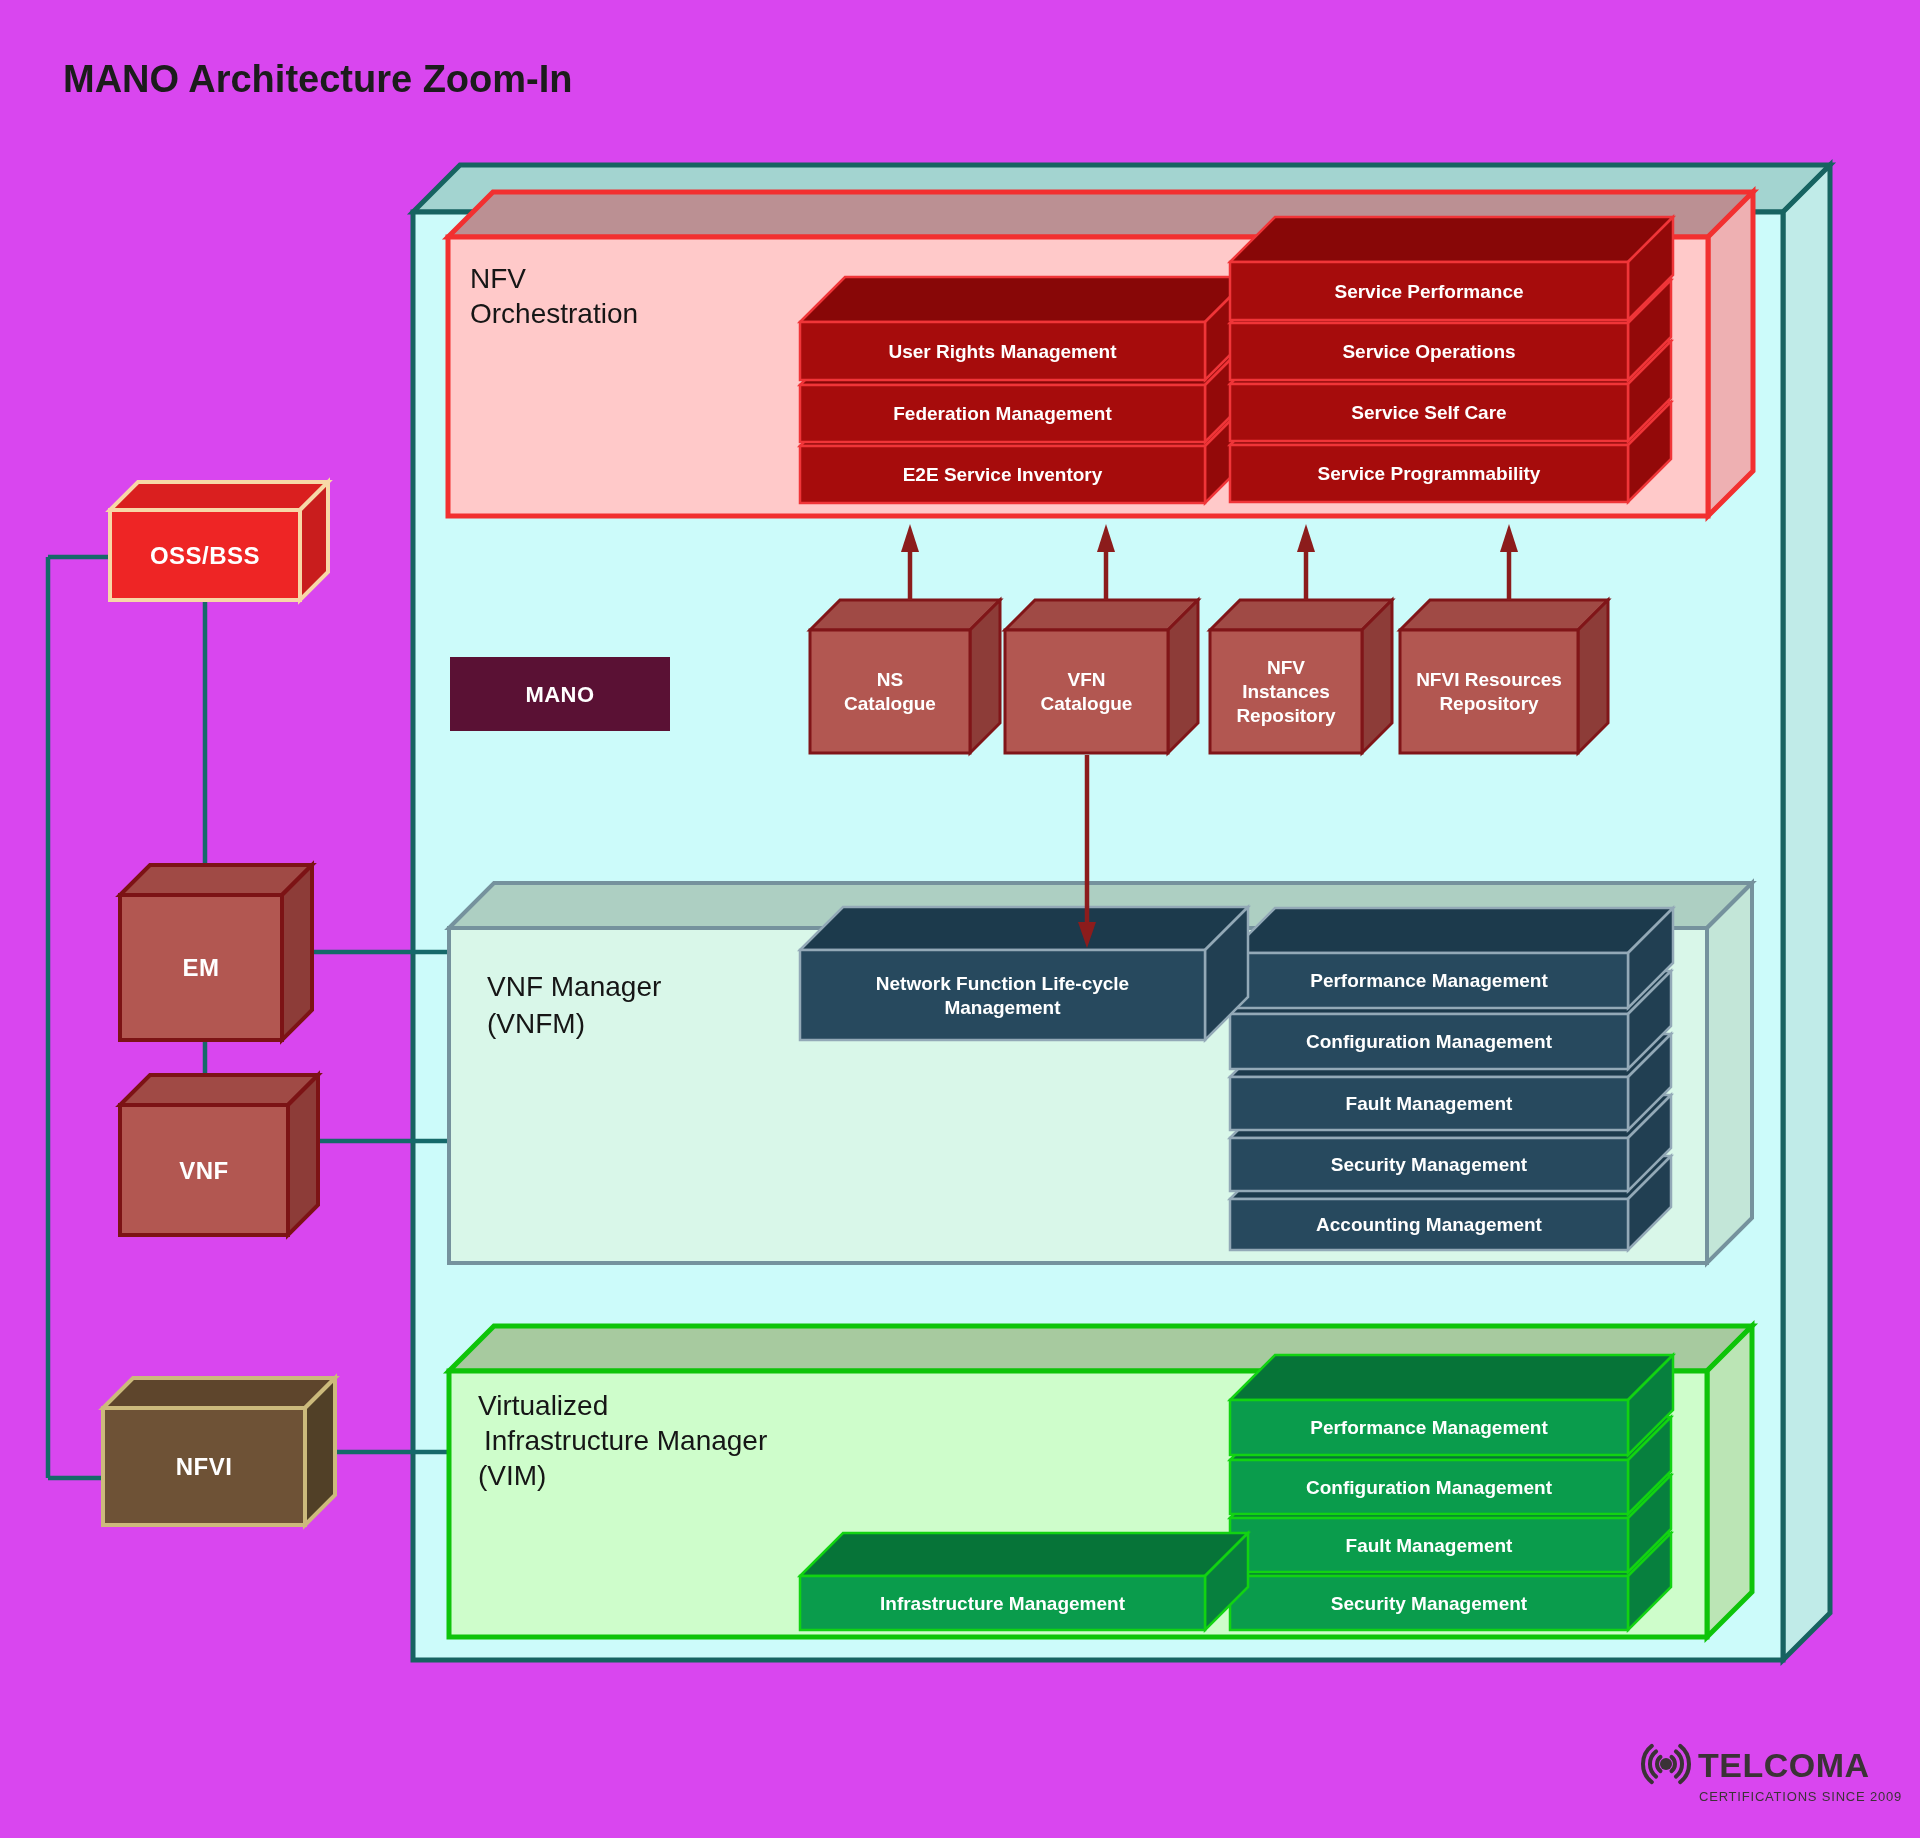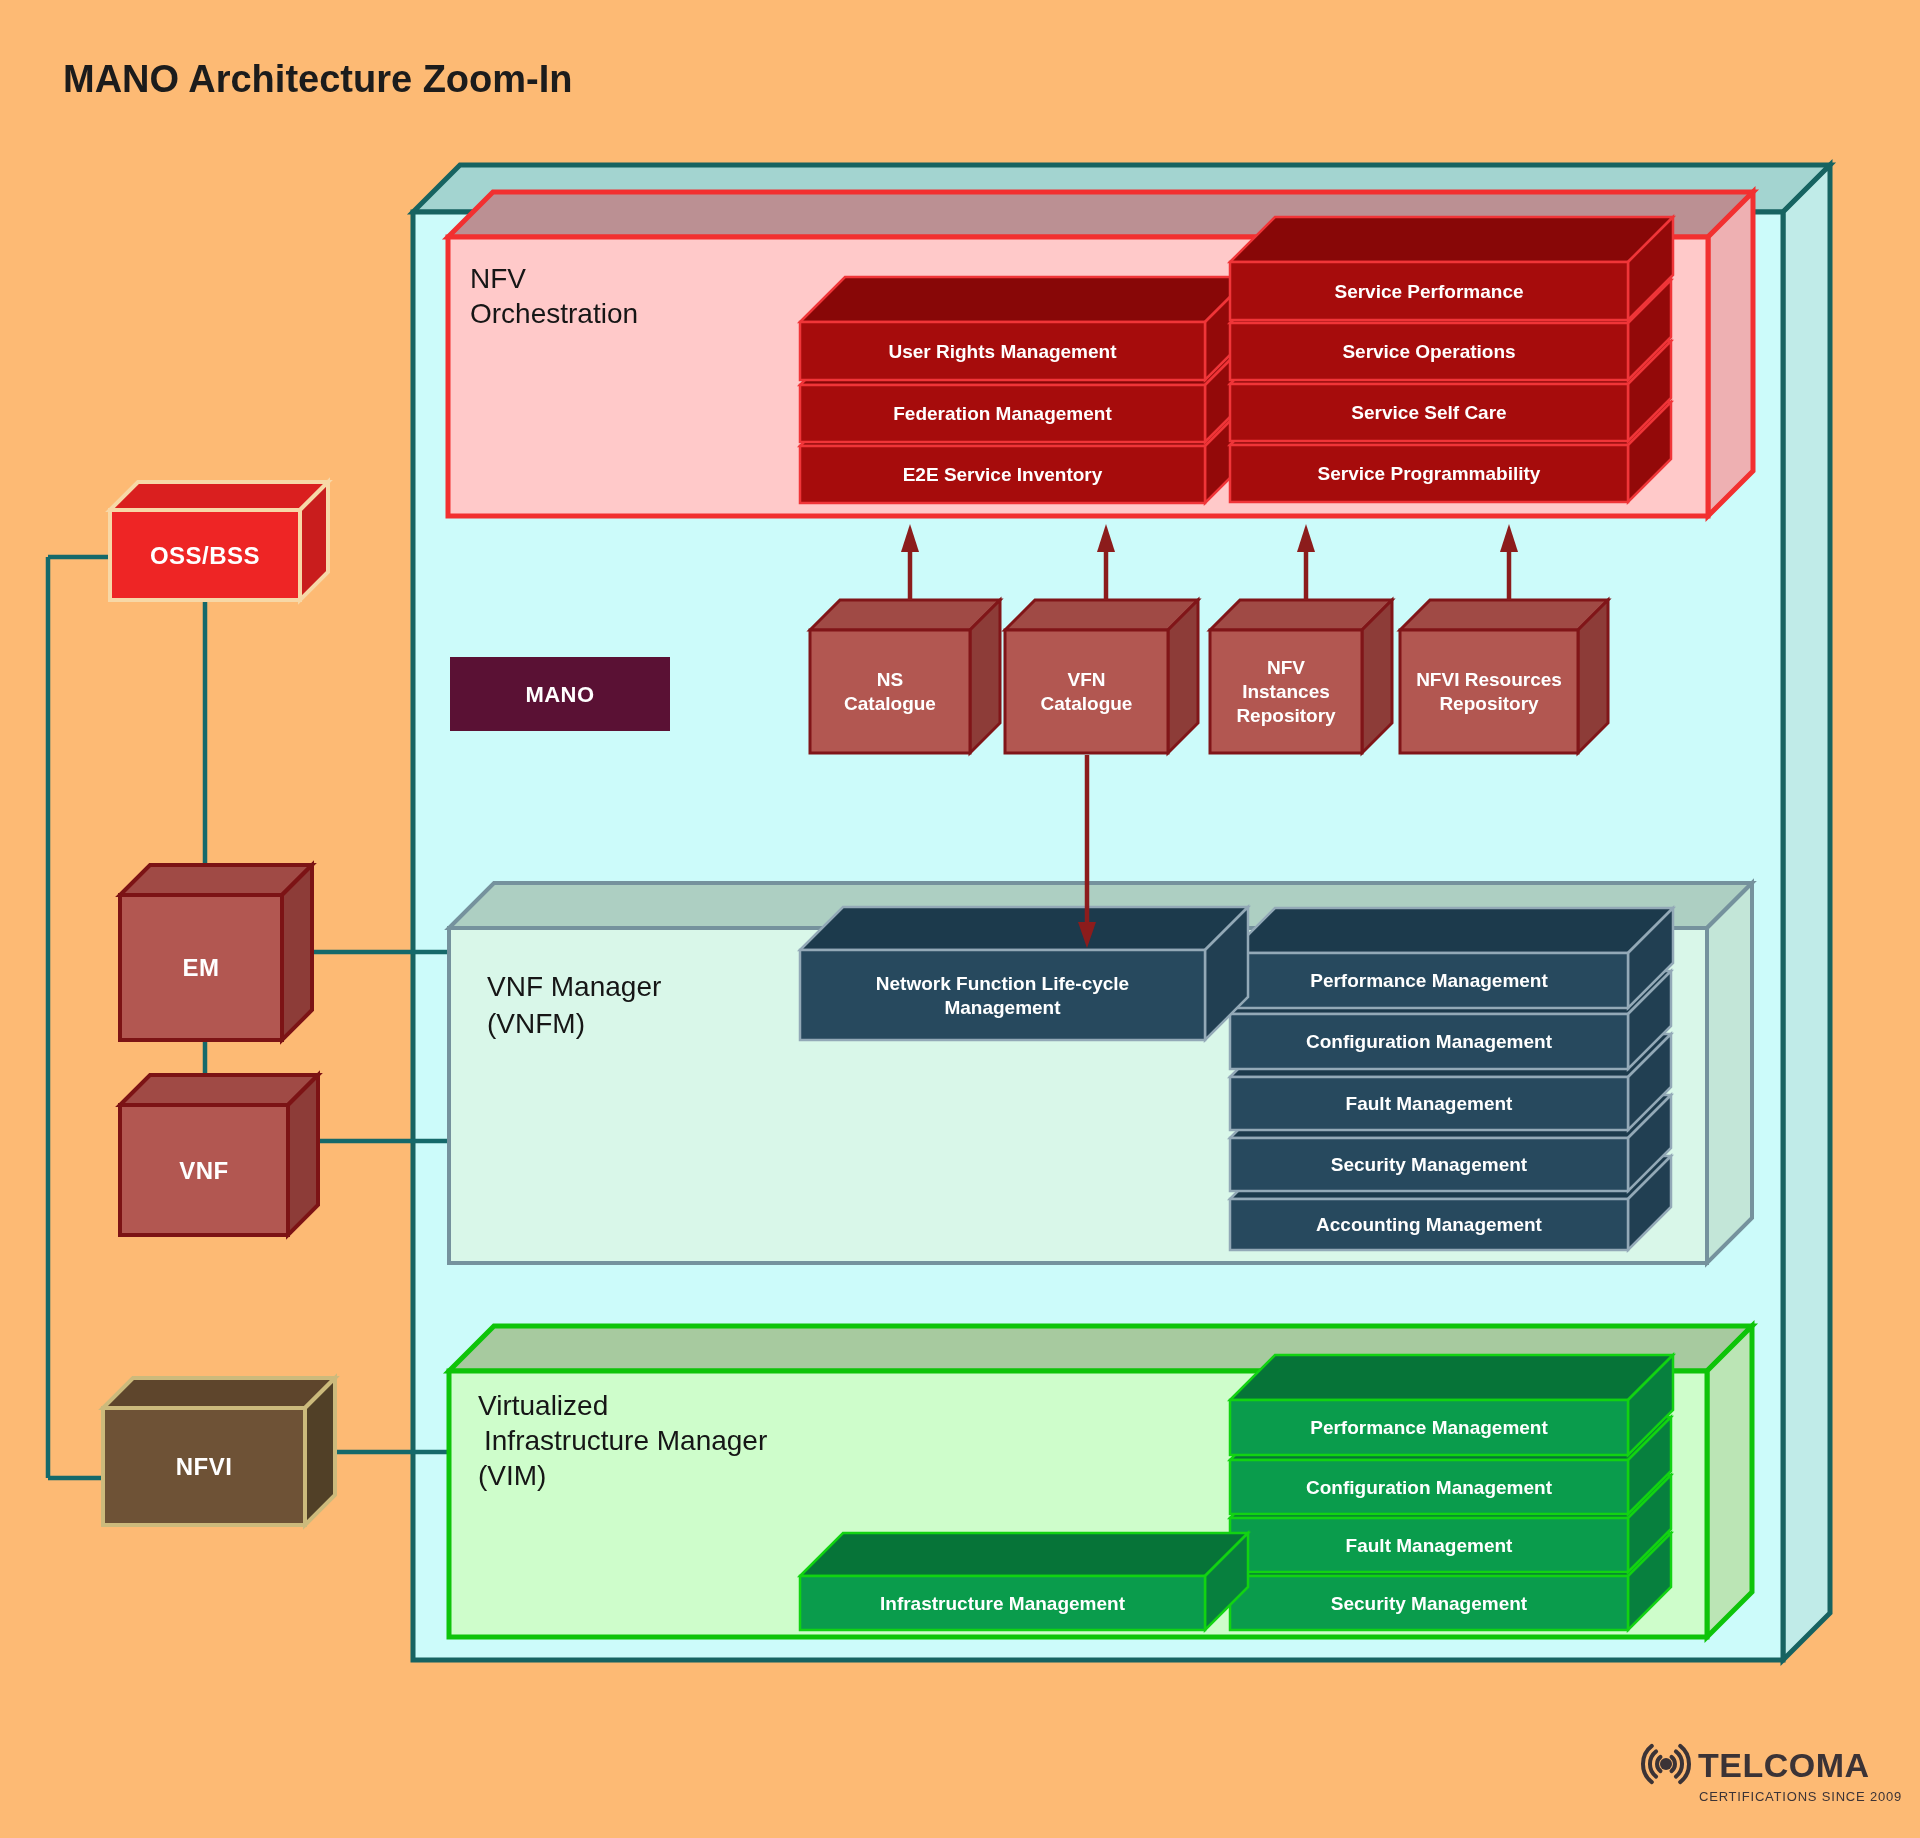--- a/index.html
+++ b/index.html
@@ -1,16 +1,16 @@
 <!DOCTYPE html>
 <html><head>
 <meta charset="utf-8">
 <style>
   html,body{margin:0;padding:0;background:#ffffff;}
-  .stage{position:relative;width:1920px;height:1838px;background:#fdba74;overflow:hidden;}
+  .stage{position:relative;width:1920px;height:1838px;background:#d946ef;overflow:hidden;}
   svg text{font-family:"Liberation Sans",sans-serif;}
   .ttl{font-size:38px;font-weight:600;fill:#1c1c1c;}
   .sec{font-size:28px;font-weight:500;fill:#161616;}
   .lbl{fill:#ffffff;font-size:19px;font-weight:600;text-anchor:middle;}
   .big{fill:#ffffff;font-size:24px;font-weight:700;text-anchor:middle;letter-spacing:.5px;}
   .mano-t{fill:#ffffff;font-size:22px;font-weight:700;text-anchor:middle;letter-spacing:.5px;}
   .logo-t{font-size:34px;font-weight:700;fill:#3b3336;letter-spacing:.5px;}
   .logo-s{font-size:13px;font-weight:400;fill:#3b3336;letter-spacing:.8px;}
   .conn{stroke:#15696a;stroke-width:4.5;fill:none;}
   .arrow{stroke:#8c1c1c;stroke-width:4.5;fill:none;}

